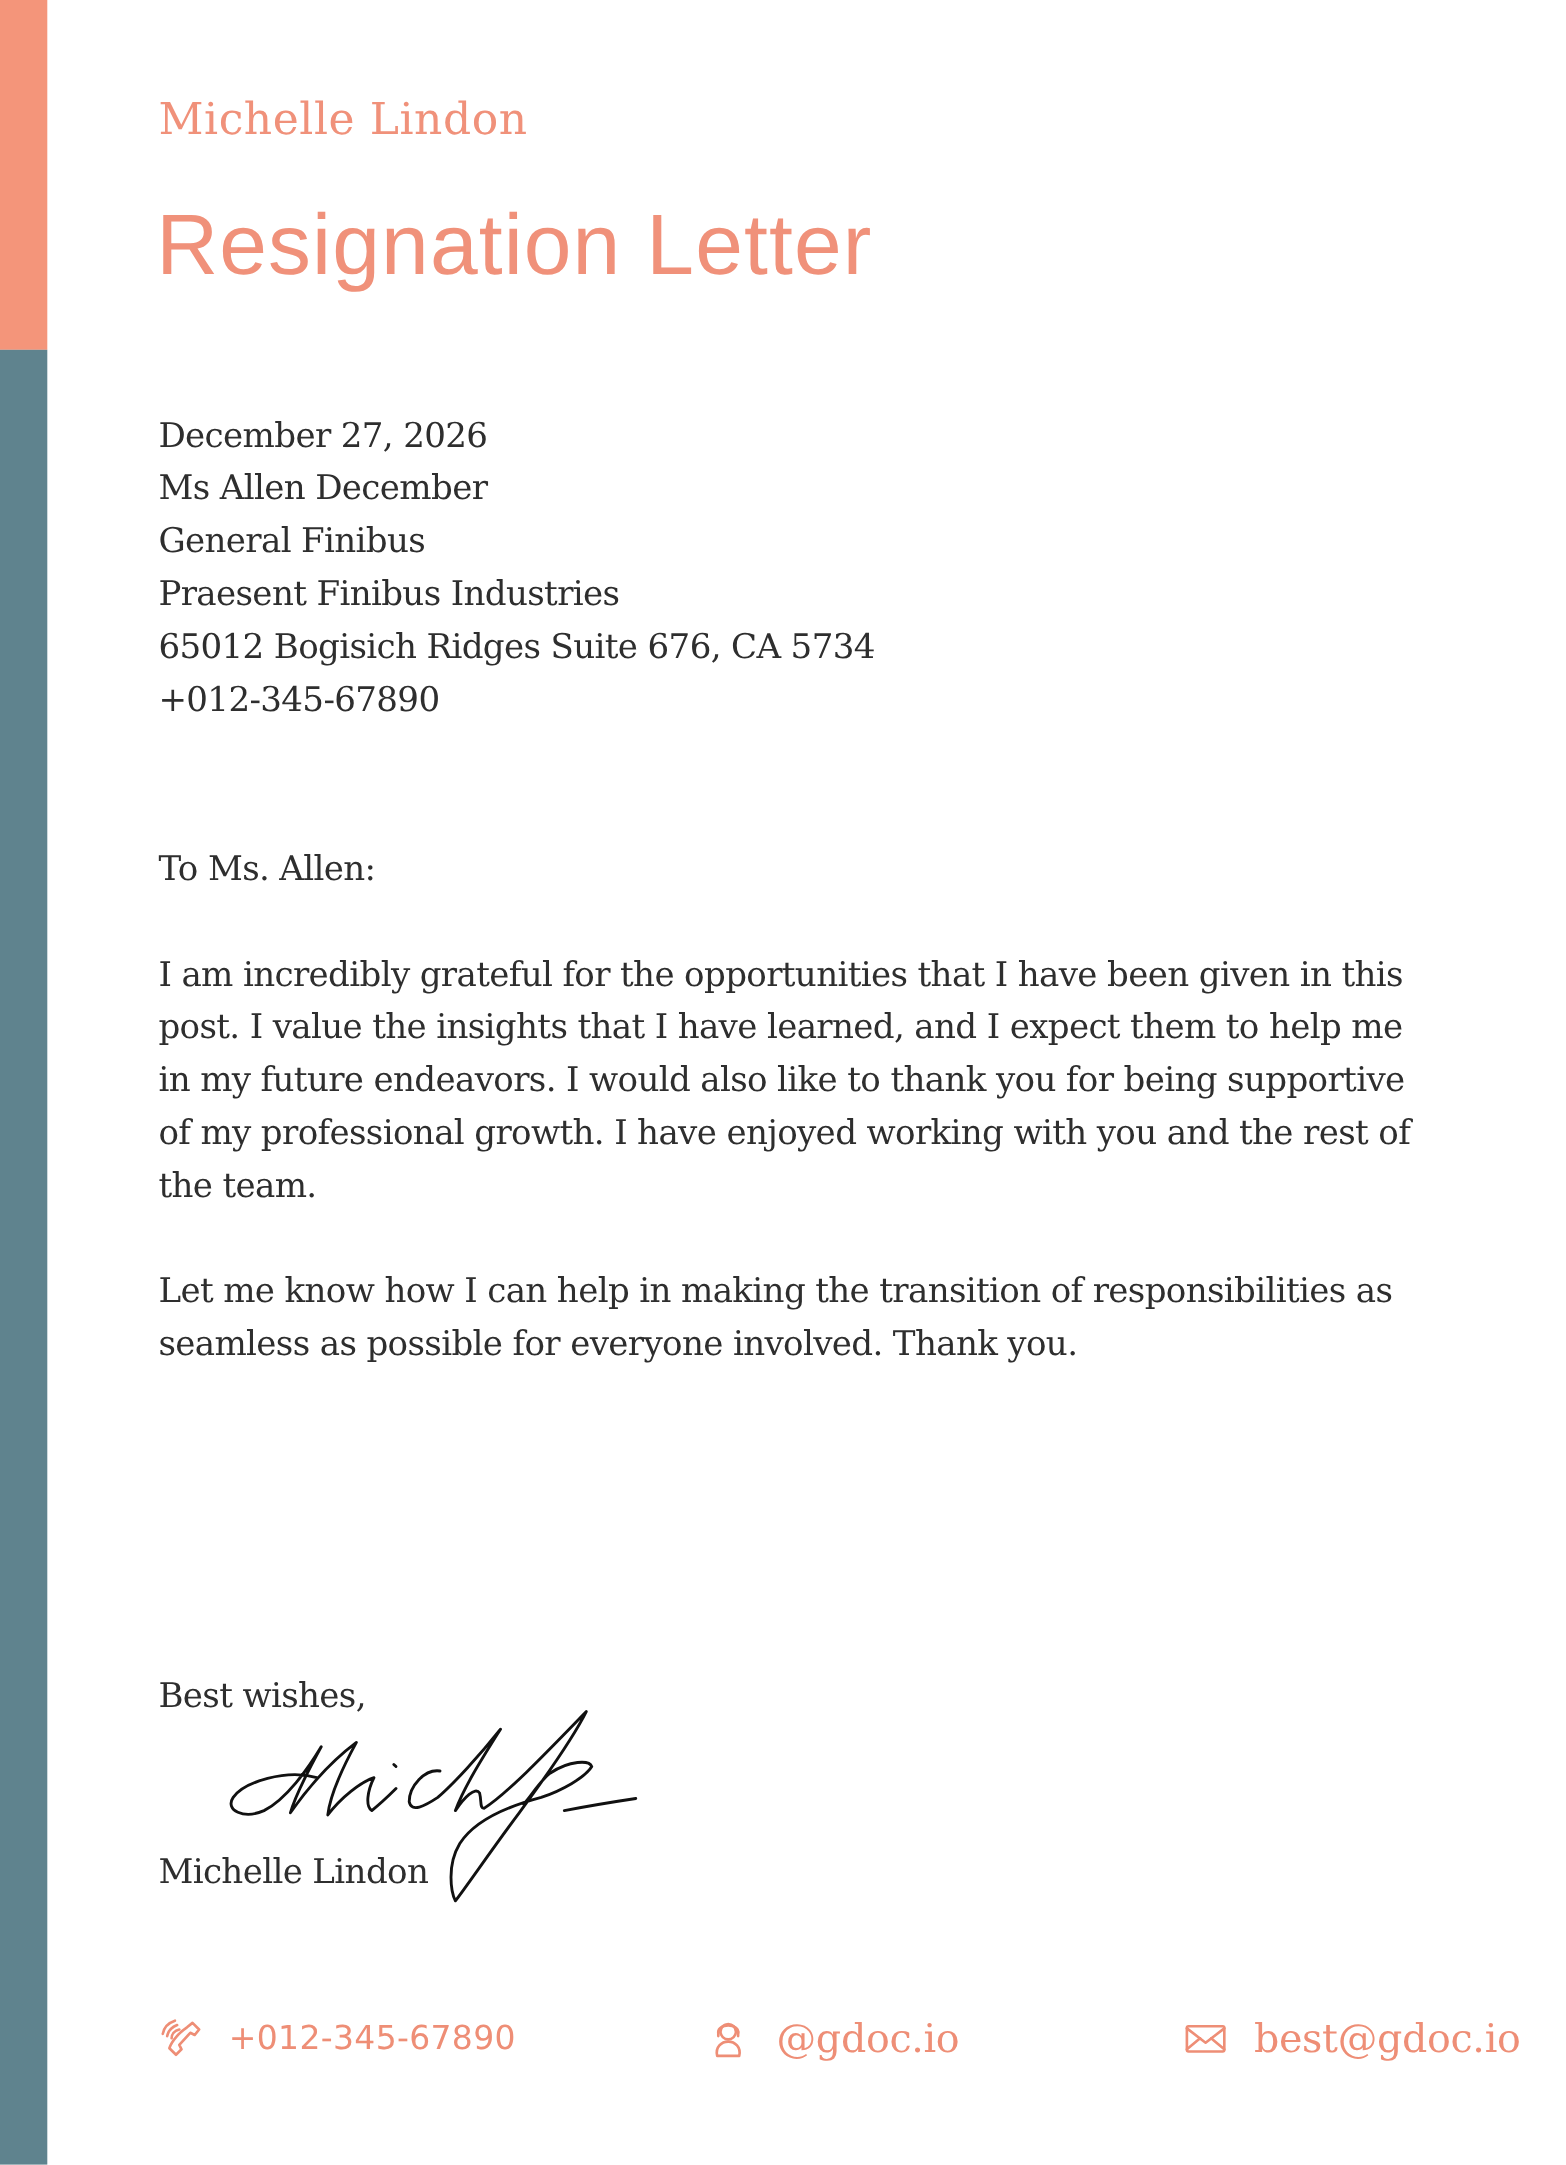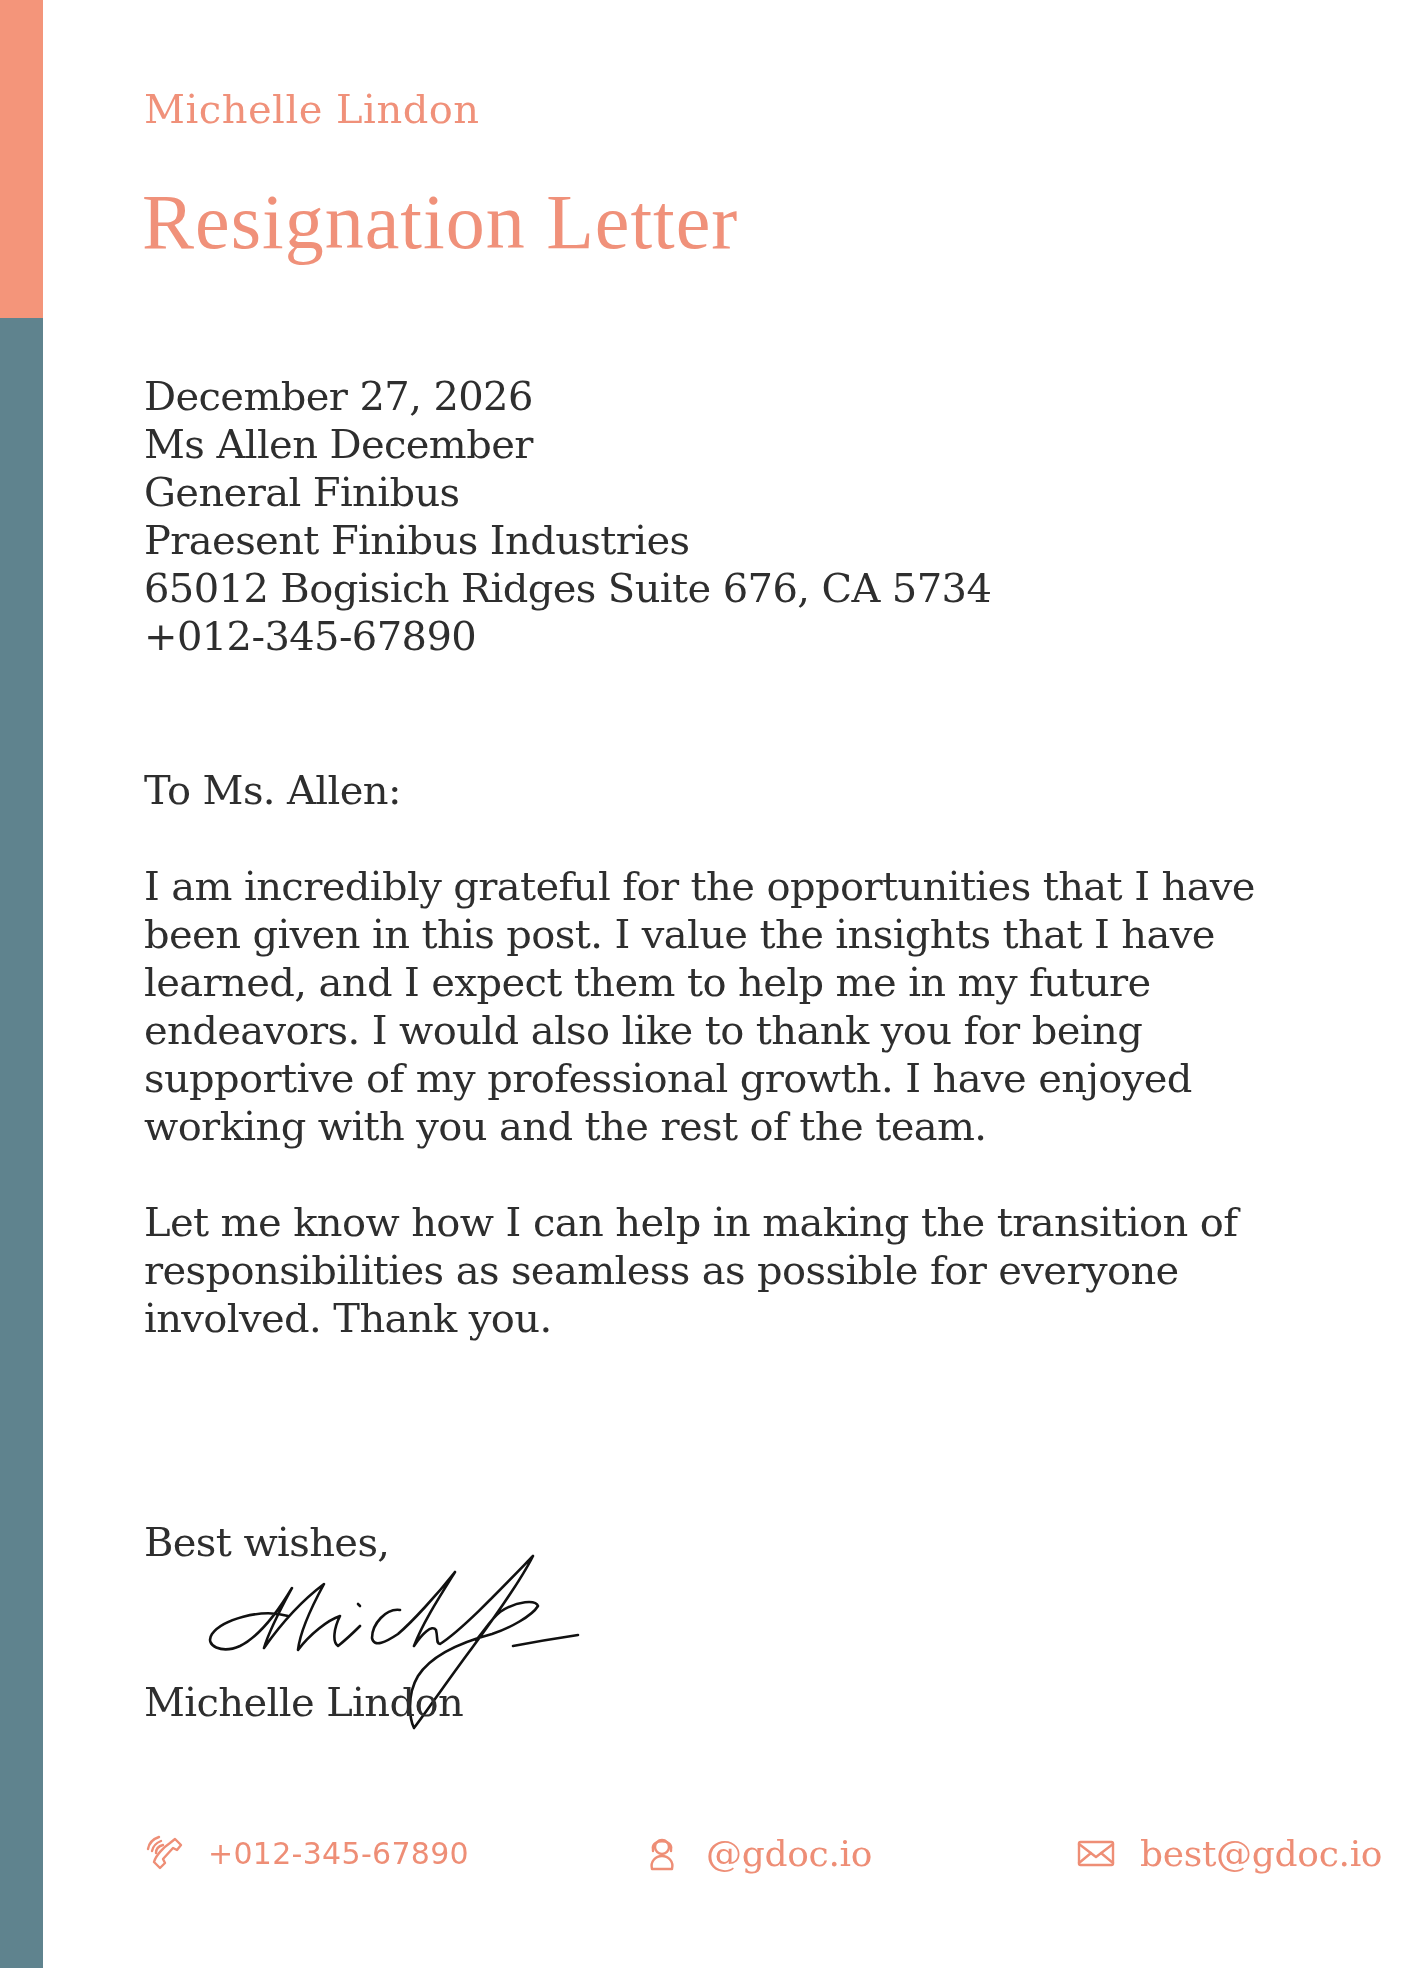--- a/index.html
+++ b/index.html
@@ -11,26 +11,26 @@
   .side-orange { position: absolute; left: 0; top: 0; width: 43px; height: 318px; background: #F4957A; }
   .side-teal { position: absolute; left: 0; top: 318px; width: 43px; height: 1650px; background: #5F838E; }
 
   .name-top {
     position: absolute; left: 144px; top: 84px;
     font-family: "DejaVu Serif", serif; font-size: 40px; line-height: 50px;
     color: #F0917A; letter-spacing: 0.5px; font-weight: normal;
   }
   .title {
     position: absolute; left: 142px; top: 172px;
-    font-family: Liberation Serif, serif; font-size: 78px; line-height: 100px;
+    font-family: Liberation Sans, sans-serif; font-size: 78px; line-height: 100px;
     color: #F0917A; letter-spacing: 1px; font-weight: normal;
     white-space: nowrap;
   }
   .body-text {
-    color: #2e2e2e; font-size: 40px; line-height: 48px;
+    color: #2e2e2e; font-size: 31px; line-height: 48px;
     font-family: "DejaVu Serif", serif; letter-spacing: -0.6px;
   }
   .recipient { position: absolute; left: 144px; top: 372px; }
   .recipient div { white-space: nowrap; }
   .salutation { position: absolute; left: 144px; top: 766px; white-space: nowrap; }
   .paragraphs { position: absolute; left: 144px; top: 862px; width: 1140px; }
   .paragraphs p { margin: 0 0 48px 0; }
   .closing { position: absolute; left: 144px; top: 1518px; white-space: nowrap; }
   .signer { position: absolute; left: 144px; top: 1678px; white-space: nowrap; }
   .signature { position: absolute; left: 200px; top: 1550px; width: 390px; height: 190px; }

